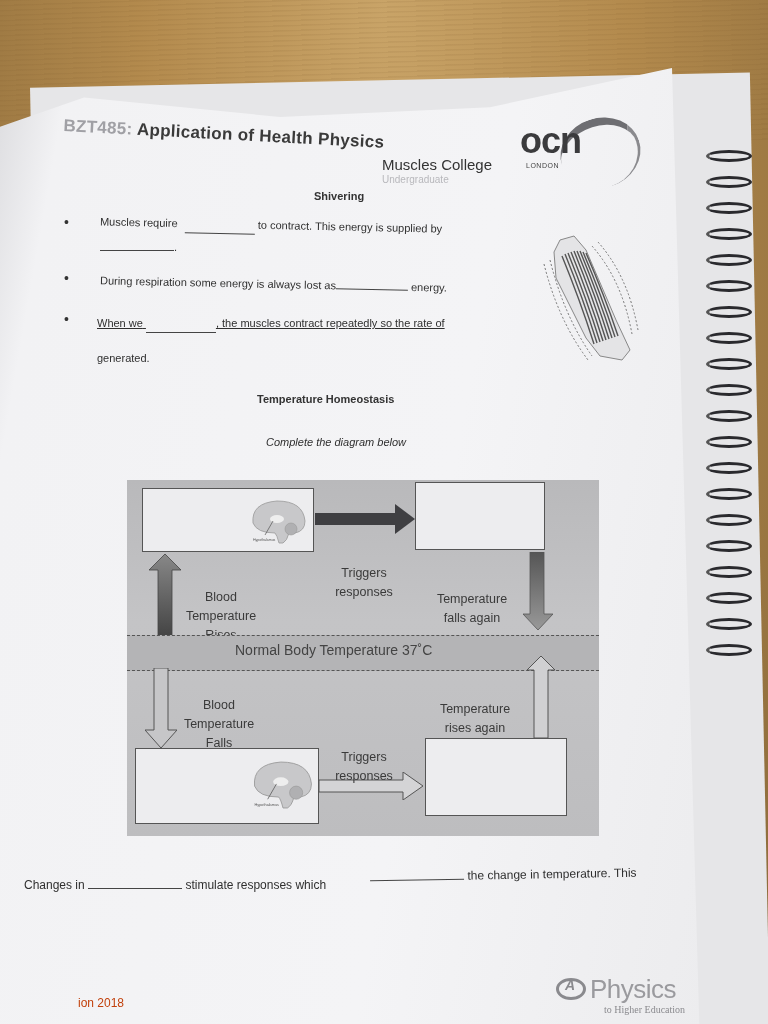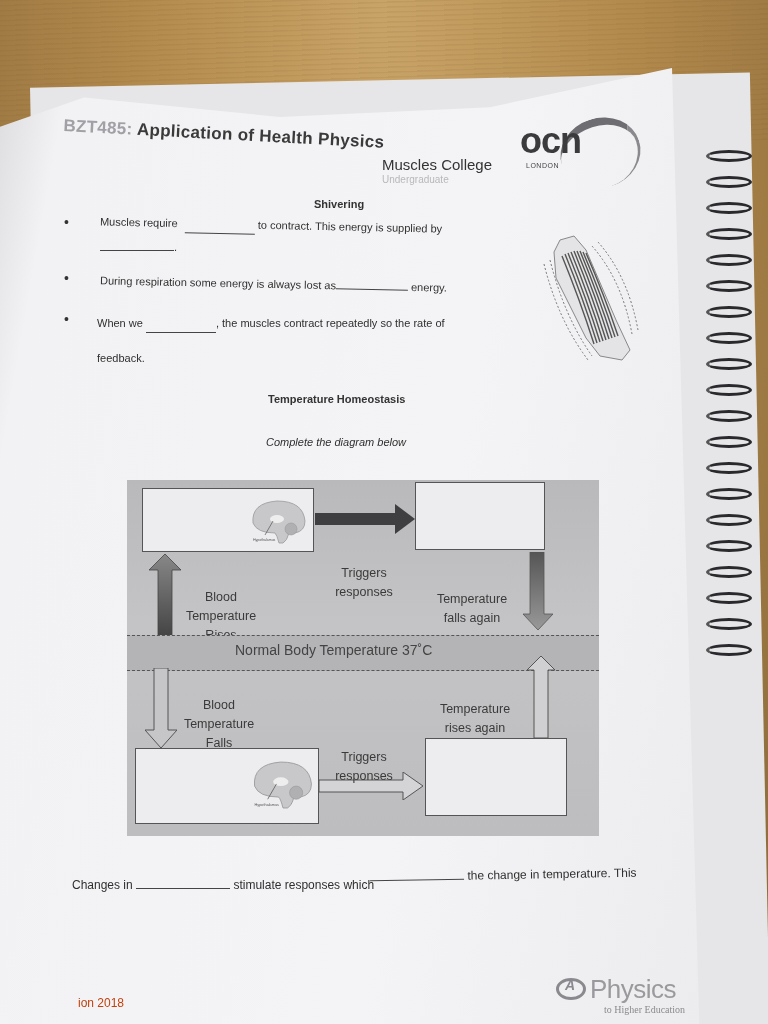--- a/index.html
+++ b/index.html
@@ -107,44 +107,44 @@
     <span class="course-code">BZT485:</span><span> Application of Health Physics</span>
   </div>
   <div class="college">Muscles College</div>
   <div class="college-sub">Undergraduate</div>
   <div>
     <div class="swoosh"></div>
     <div class="ocn-text">ocn</div>
     <div class="ocn-london">LONDON</div>
   </div>
 
-  <div class="section-heading" style="left:314px; top:198px;">Shivering</div>
+  <div class="section-heading" style="left:314px; top:190px;">Shivering</div>
 
   <div class="bullet" style="left:64px; top:214px;">•</div>
   <div class="body-text" style="left:100px; top:218px; transform:rotate(1.2deg);">
     <span>Muscles require</span>
     <span class="blank" style="width:70px; margin-left:4px; transform:translateY(6px);"></span>
     <span>to contract. This energy is supplied by</span>
   </div>
   <div class="body-text" style="left:100px; top:240px;">
     <span class="blank" style="width:74px;"></span><span>.</span>
   </div>
 
   <div class="bullet" style="left:64px; top:270px;">•</div>
   <div class="body-text" style="left:100px; top:277px; transform:rotate(1.2deg);">
     <span>During respiration some energy is always lost as</span><span class="blank" style="width:72px;"></span>
     <span>energy.</span>
   </div>
 
   <div class="bullet" style="left:64px; top:311px;">•</div>
-  <div class="body-text" style="left:97px; top:316px;">
+  <div class="body-text" style="left:97px; top:316px;text-decoration:underline;">
     <span>When we</span>
     <span class="blank" style="width:70px; transform:translateY(6px);"></span><span>, the muscles contract repeatedly so the rate of</span>
   </div>
-  <div class="body-text" style="left:97px; top:352px;">feedback.</div>
+  <div class="body-text" style="left:97px; top:352px;">generated.</div>
 
   <svg class="muscle" viewBox="0 0 110 150">
     <polygon points="30,20 44,16 56,30 86,100 100,130 92,140 70,136 56,118 26,58 24,32" fill="#e4e4e6" stroke="#888" stroke-width="1"></polygon>
     <g stroke="#555" stroke-width="1.4" fill="none">
       <path d="M32,36 Q50,80 64,124"></path>
         <path d="M35,34 Q53,78 67,123"></path>
       <path d="M38,33 Q56,77 70,122"></path>
         <path d="M41,32 Q59,76 73,121"></path>
       <path d="M44,31 Q62,75 76,120"></path>
         <path d="M47,31 Q65,74 79,119"></path>
@@ -153,21 +153,21 @@
       <path d="M56,33 Q74,74 88,116"></path>
     </g>
     <g stroke="#777" stroke-width="1" stroke-dasharray="2,2" fill="none">
       <path d="M14,44 Q28,100 58,140"></path>
         <path d="M20,40 Q34,96 62,136"></path>
       <path d="M62,26 Q92,60 102,114"></path>
         <path d="M68,22 Q98,56 108,110"></path>
     </g>
   </svg>
 
-  <div class="section-heading" style="left:268px; top:393px;">Temperature Homeostasis</div>
+  <div class="section-heading" style="left:257px; top:393px;">Temperature Homeostasis</div>
   <div class="body-text italic" style="left:266px; top:436px;">Complete the diagram below</div>
 
   <div class="diagram">
 
     <div class="dbox" style="left:15px; top:8px; width:172px; height:64px;">
       <svg class="brain" style="left:104px; top:8px;" viewBox="0 0 64 50">
         <path d="M6,26 Q4,6 30,4 Q56,4 58,24 Q58,34 48,36 L42,36 Q40,44 36,46 L32,46 Q30,38 28,36 Q10,36 6,26 Z" fill="#c8c8ca" stroke="#999" stroke-width="0.8"></path>
         <circle cx="44" cy="32" r="6" fill="#b0b0b2" stroke="#999" stroke-width="0.6"></circle>
         <ellipse cx="30" cy="22" rx="7" ry="4" fill="#eee"></ellipse>
         <line x1="26" y1="24" x2="18" y2="38" stroke="#555" stroke-width="0.7"></line>
@@ -250,21 +250,21 @@
       <polygon points="0,8 84,8 84,0 104,14 84,28 84,20 0,20" fill="#d4d4d6" stroke="#555" stroke-width="1"></polygon>
     </svg>
     <div class="dlabel" style="left:192px; top:248px; width:90px;">
       <div>Triggers</div>
         <div>responses</div>
     </div>
 
     <div class="dbox" style="left:298px; top:258px; width:142px; height:78px;"></div>
   </div>
 
-  <div class="footer-text" style="left:24px; top:878px;margin-left:48px;">
+  <div class="footer-text" style="left:24px; top:878px;">
     <span>Changes in</span>
     <span class="blank" style="width:94px;"></span>
     <span>stimulate responses which</span>
   </div>
   <div class="footer-text" style="left:370px; top:868px; transform:rotate(-1deg);">
     <span class="blank" style="width:94px;"></span>
     <span>the change in temperature. This</span>
   </div>
 
   <div class="footer-year">ion 2018</div>

